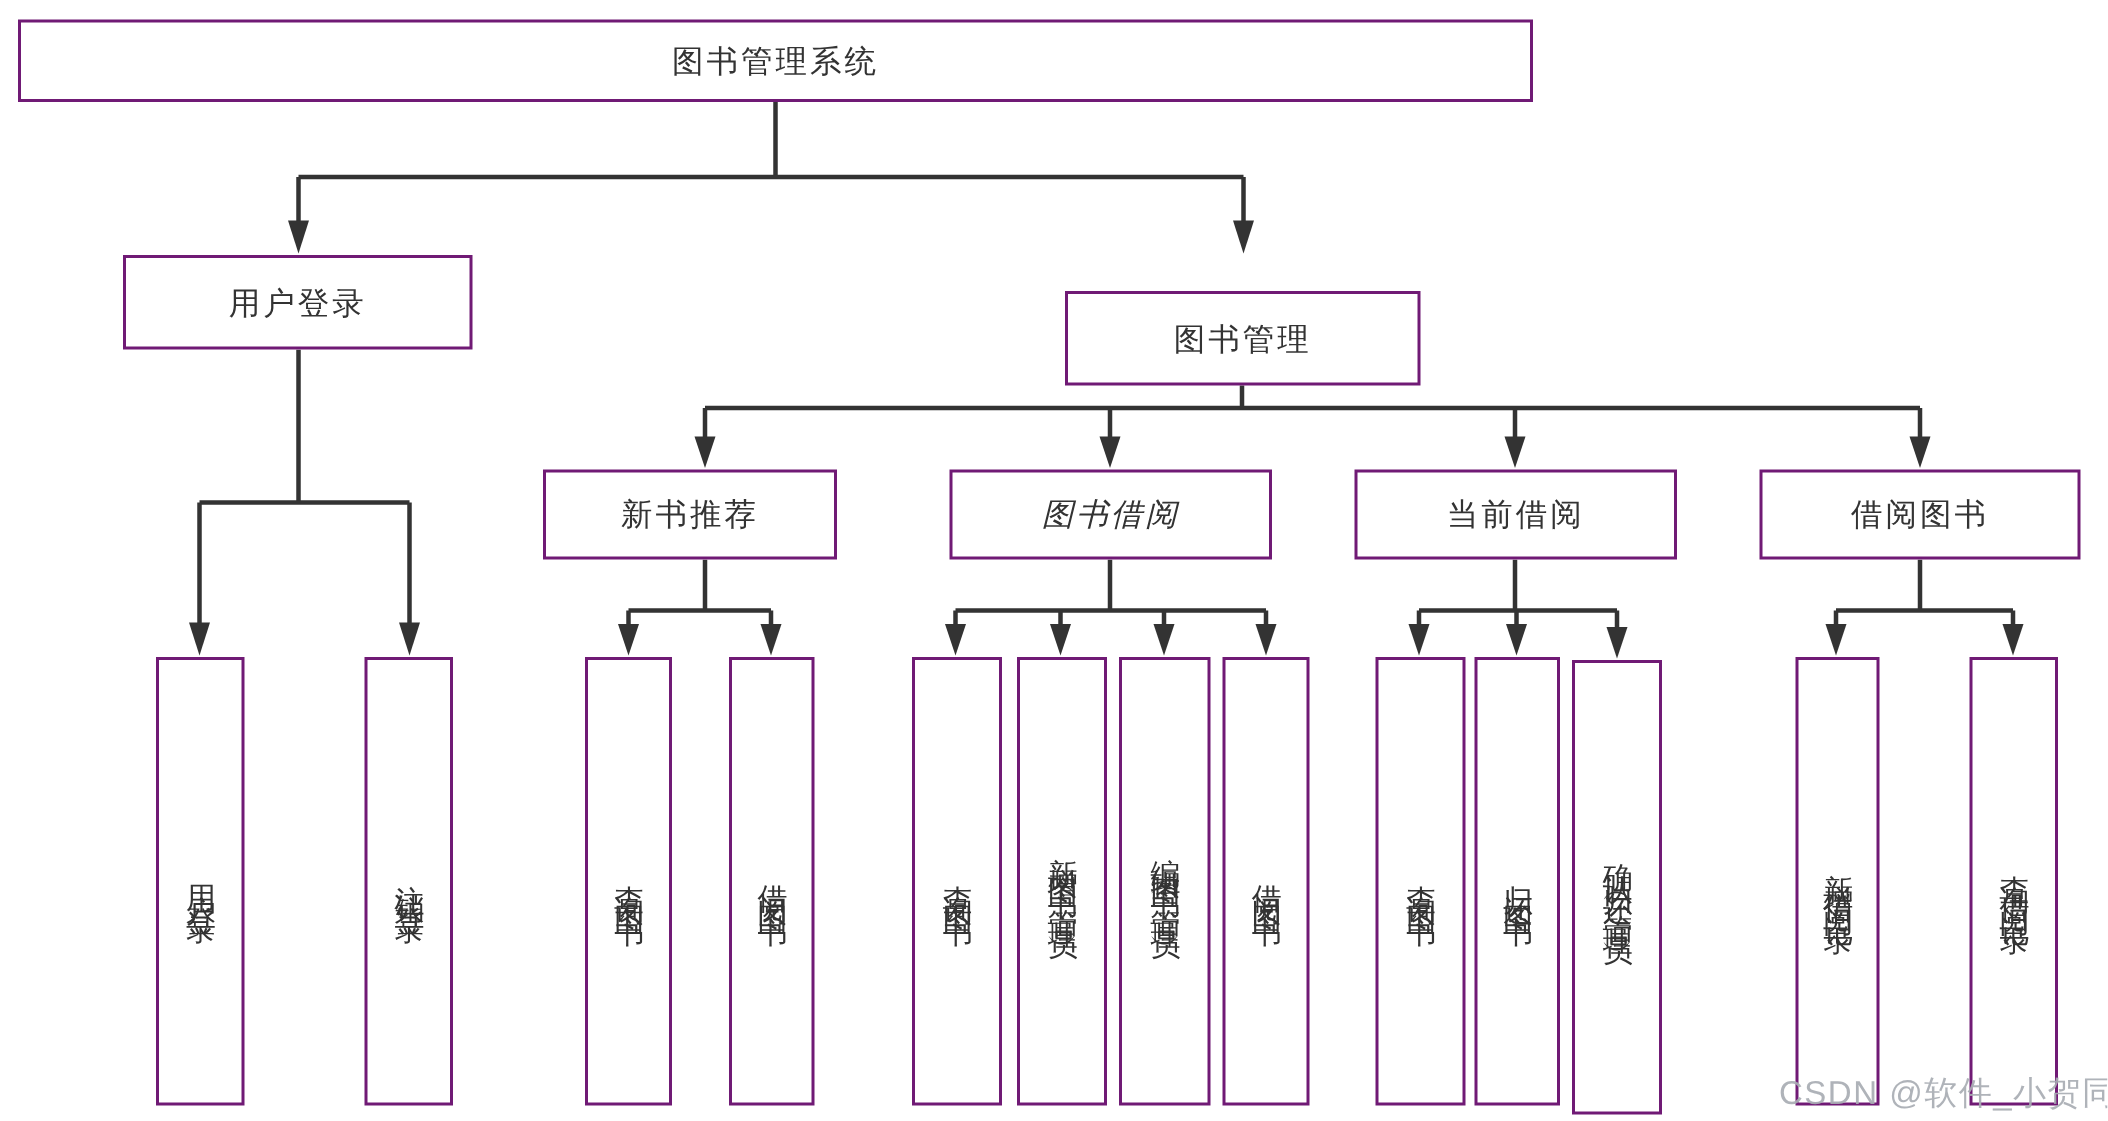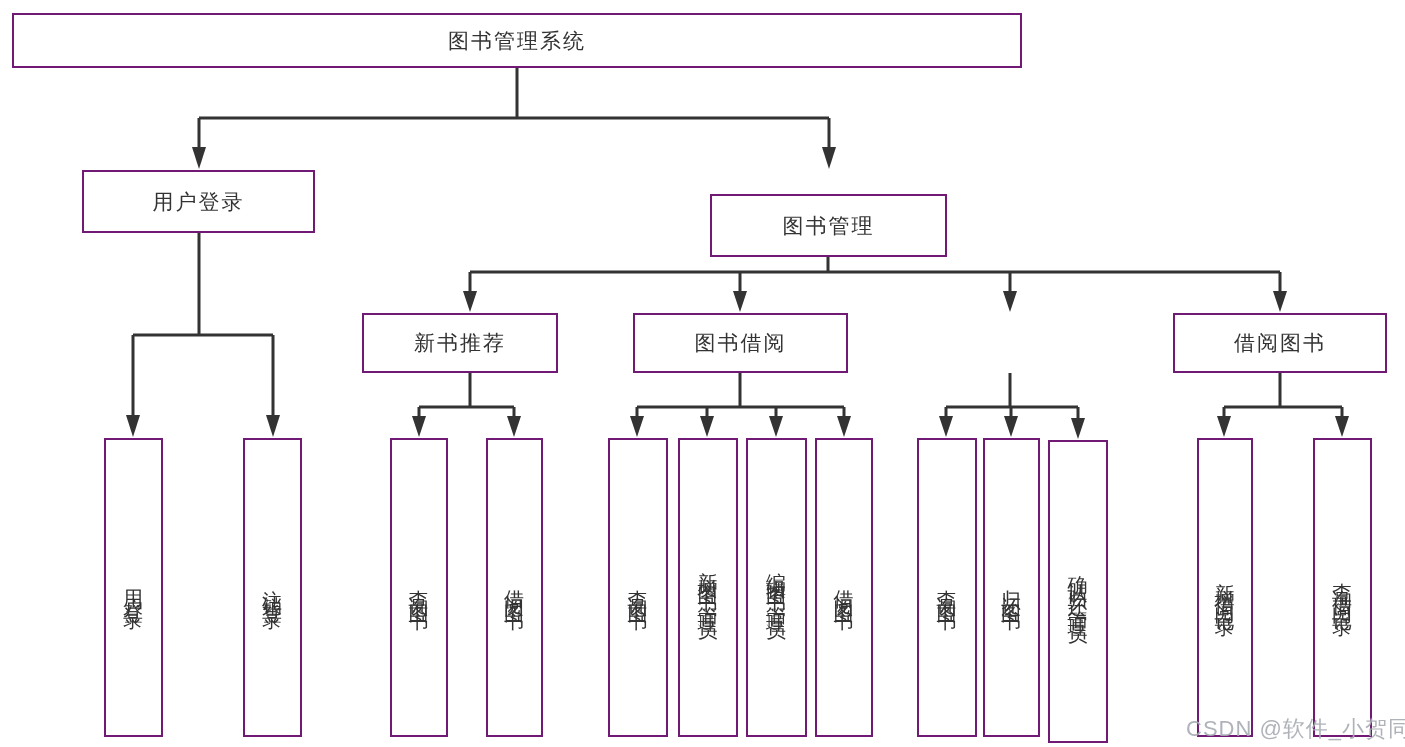--- a/index.html
+++ b/index.html
@@ -103,22 +103,25 @@
   <div class="box hbox" style="left:82px;top:170px;width:233px;height:63px;">
     <span>用户登录</span>
   </div>
   <div class="box hbox" style="left:710px;top:170px;width:237px;height:63px;margin-top:24px;">
     <span>图书管理</span>
   </div>
 
   <div class="box hbox" style="left:362px;top:313px;width:196px;height:60px;">
     <span>新书推荐</span>
   </div>
-  <div class="box hbox" style="left:633px;top:313px;width:215px;height:60px;">
+  <div class="box hbox" style="left:633px;top:313px;width:215px;height:60px;font-style:italic;">
     <span>图书借阅</span>
+  </div>
+  <div class="box hbox" style="left:903px;top:313px;width:215px;height:60px;">
+    <span>当前借阅</span>
   </div>
   <div class="box hbox" style="left:1173px;top:313px;width:214px;height:60px;">
     <span>借阅图书</span>
   </div>
 
   <div class="box vbox" style="left:104px;top:438px;width:59px;height:299px;">
     <span class="vtext">用户登录</span>
   </div>
   <div class="box vbox" style="left:243px;top:438px;width:59px;height:299px;">
     <span class="vtext">注销登录</span>

